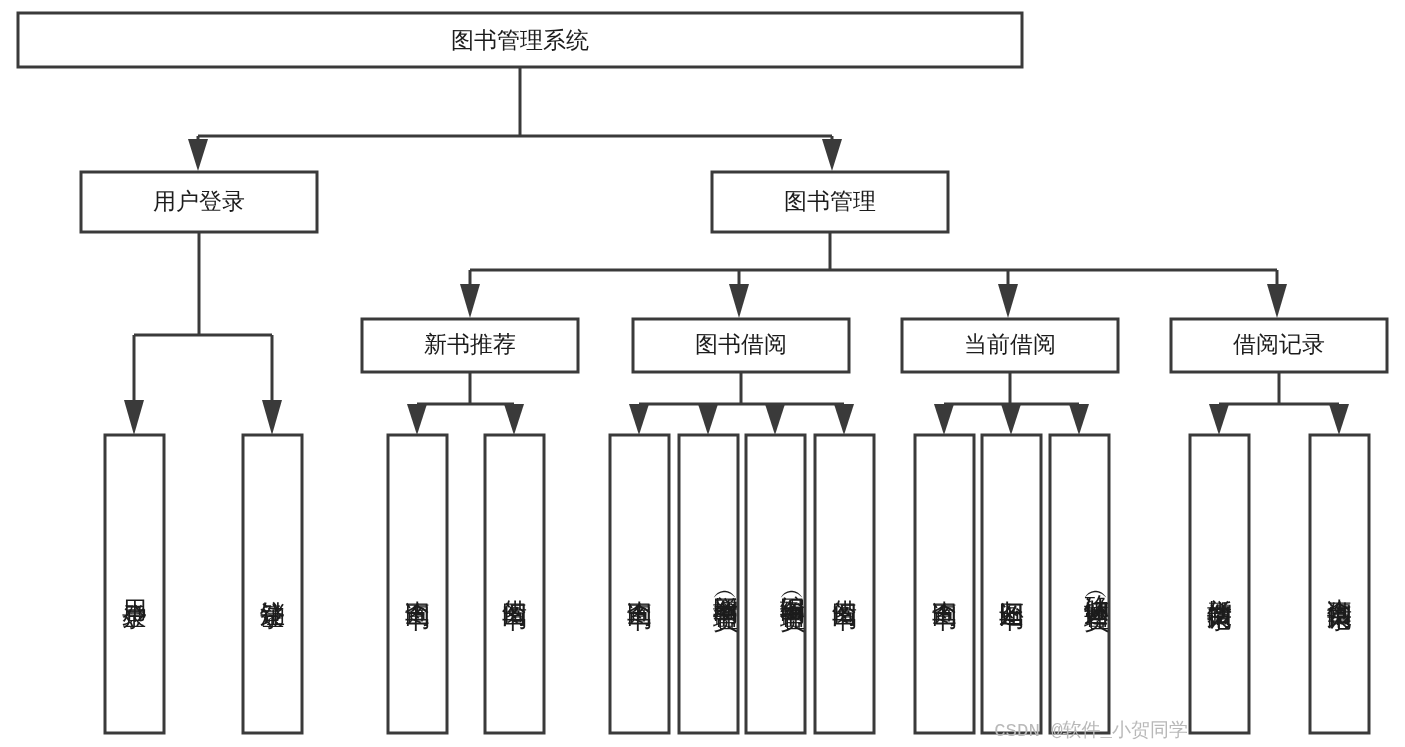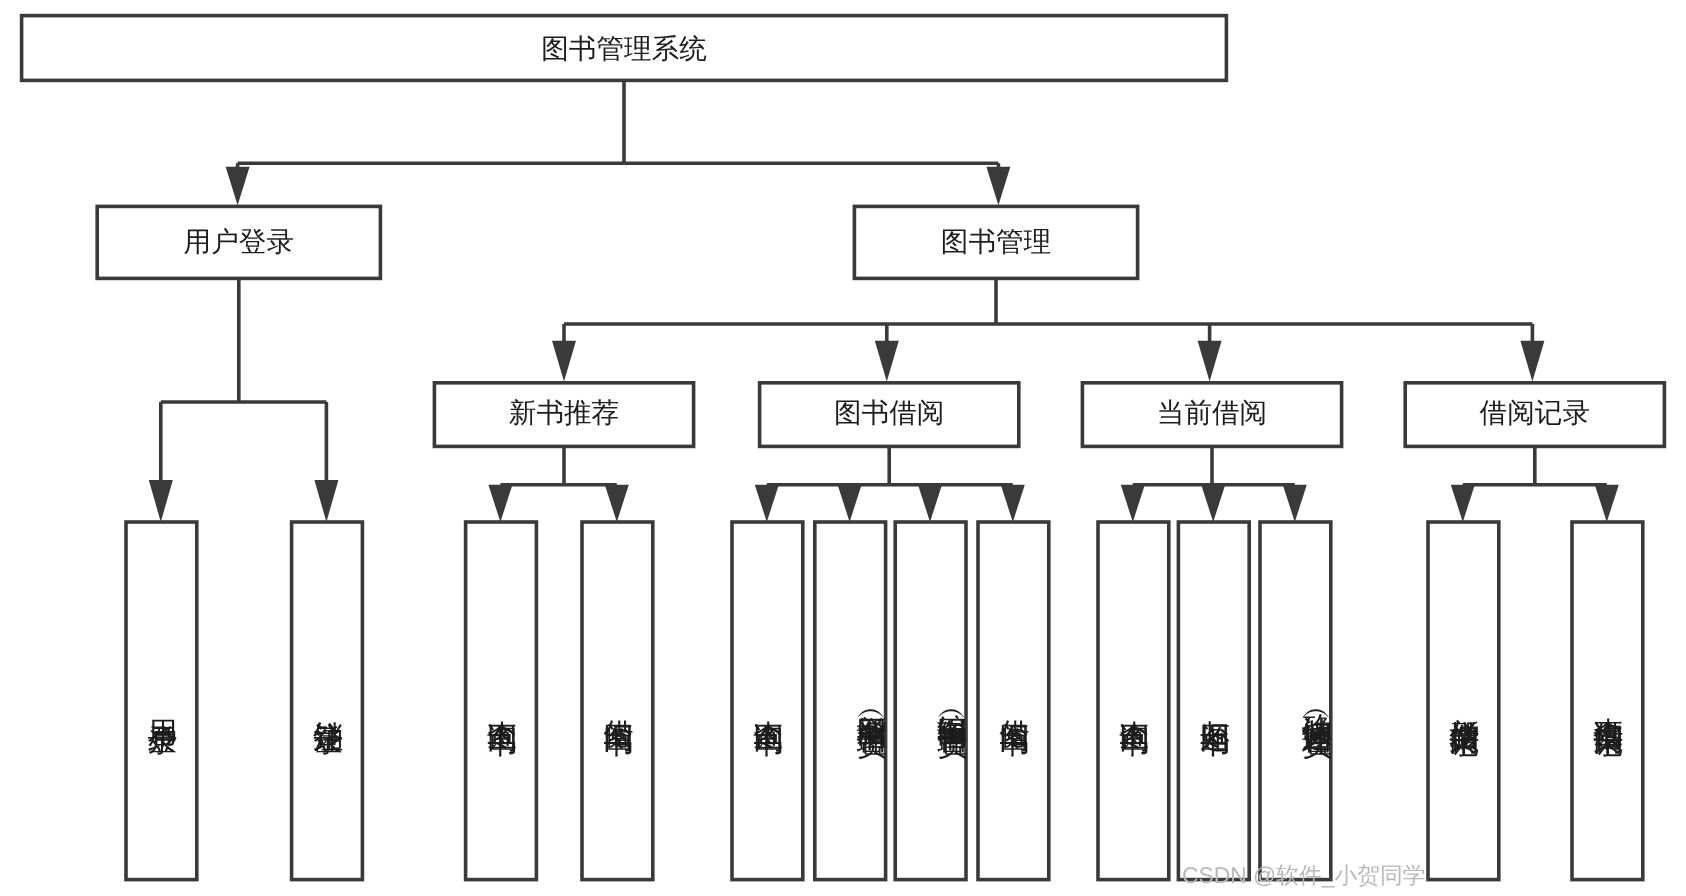--- a/index.html
+++ b/index.html
@@ -61,21 +61,21 @@
     align-items: center;
     justify-content: center;
     text-align: center;
     white-space: nowrap;
     pointer-events: none;
   }
   .watermark {
     position: absolute;
     right: 8px;
     bottom: 4px;
-    font-family: Liberation Sans, sans-serif;
+    font-family: Liberation Mono, monospace;
     font-size: 19px;
     color: #b9b9b9;
     white-space: nowrap;
     letter-spacing: 0px;
   }
 </style>
 </head>
 <body>
 
 <div id="diagram-root">

